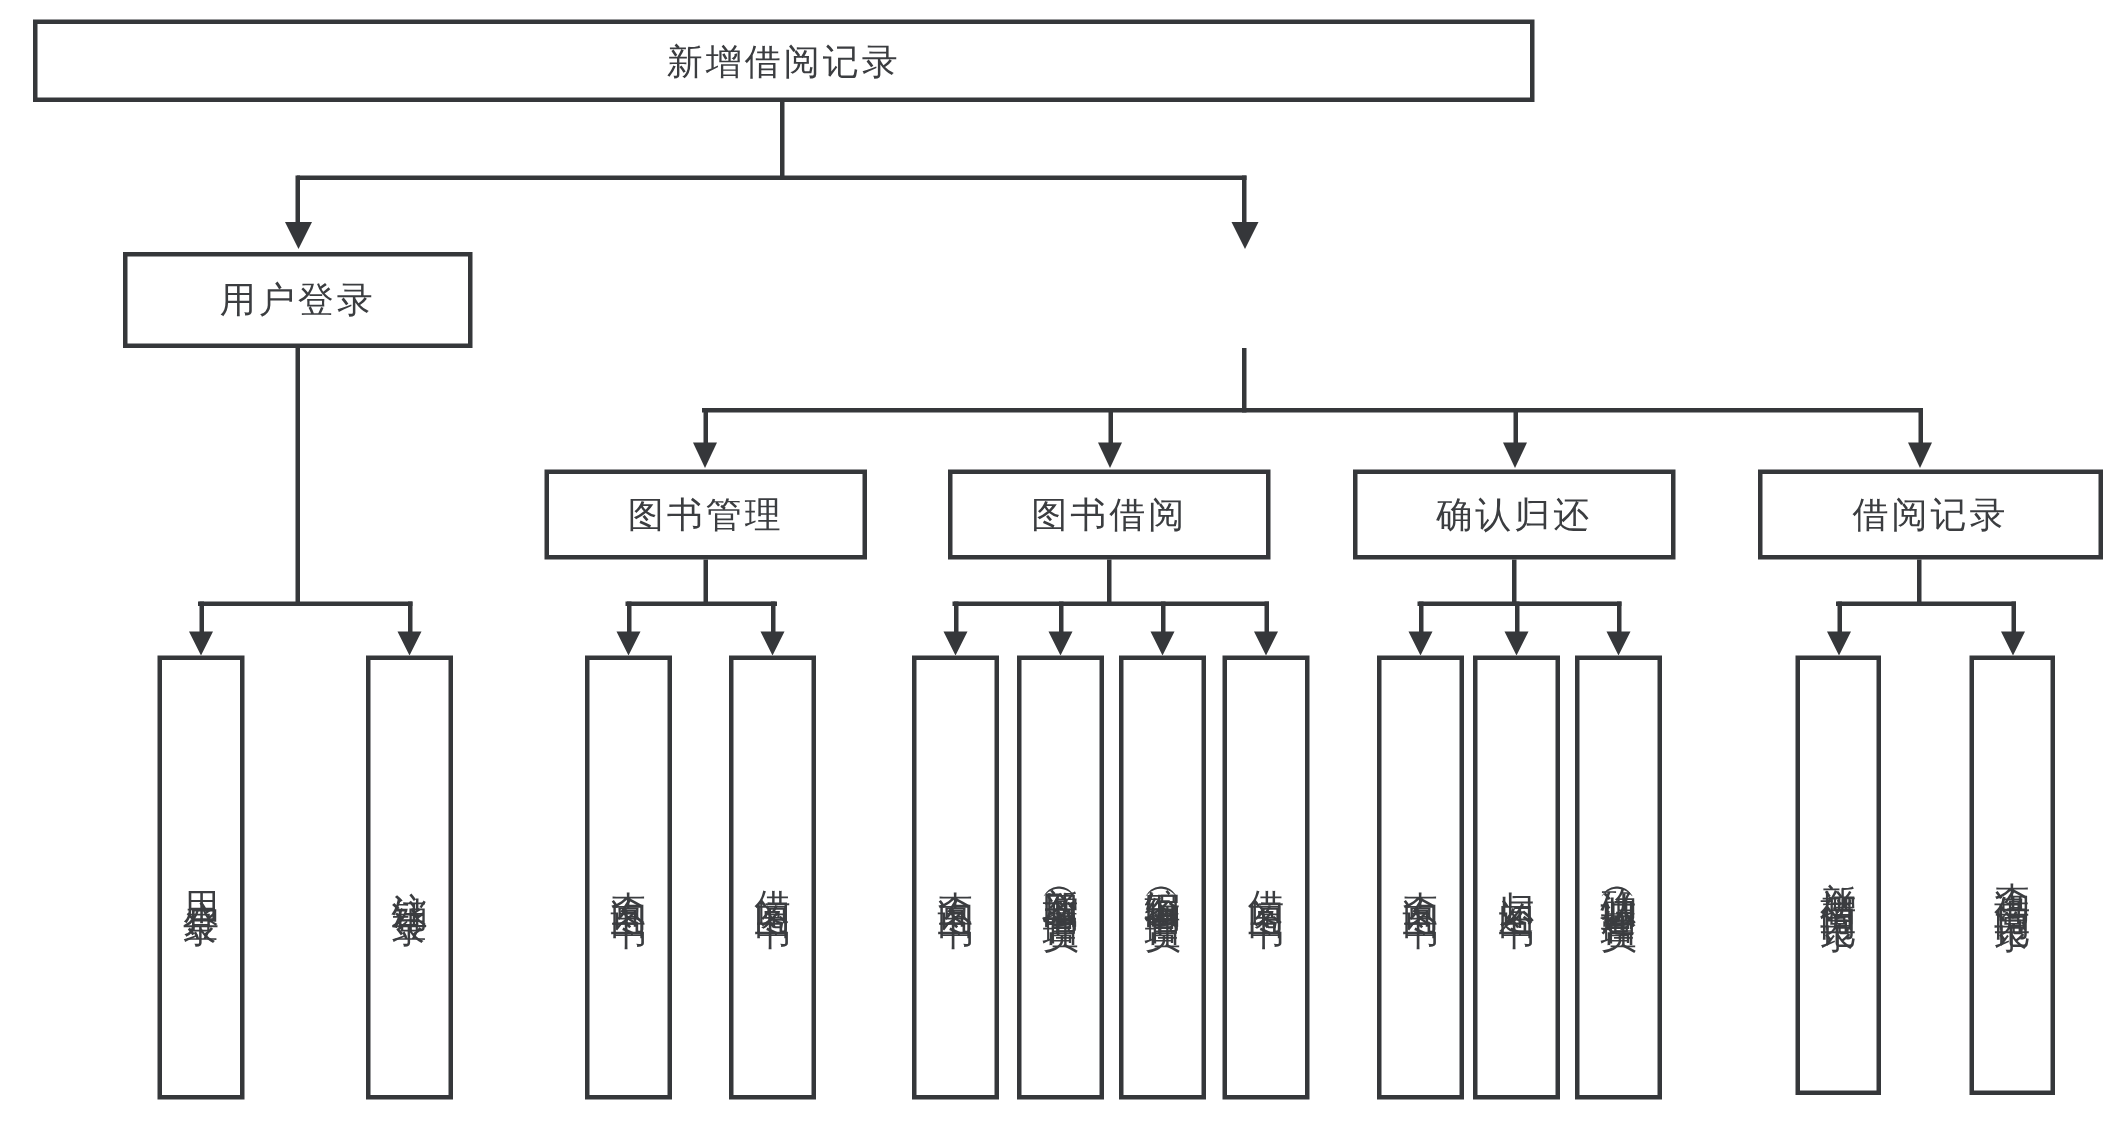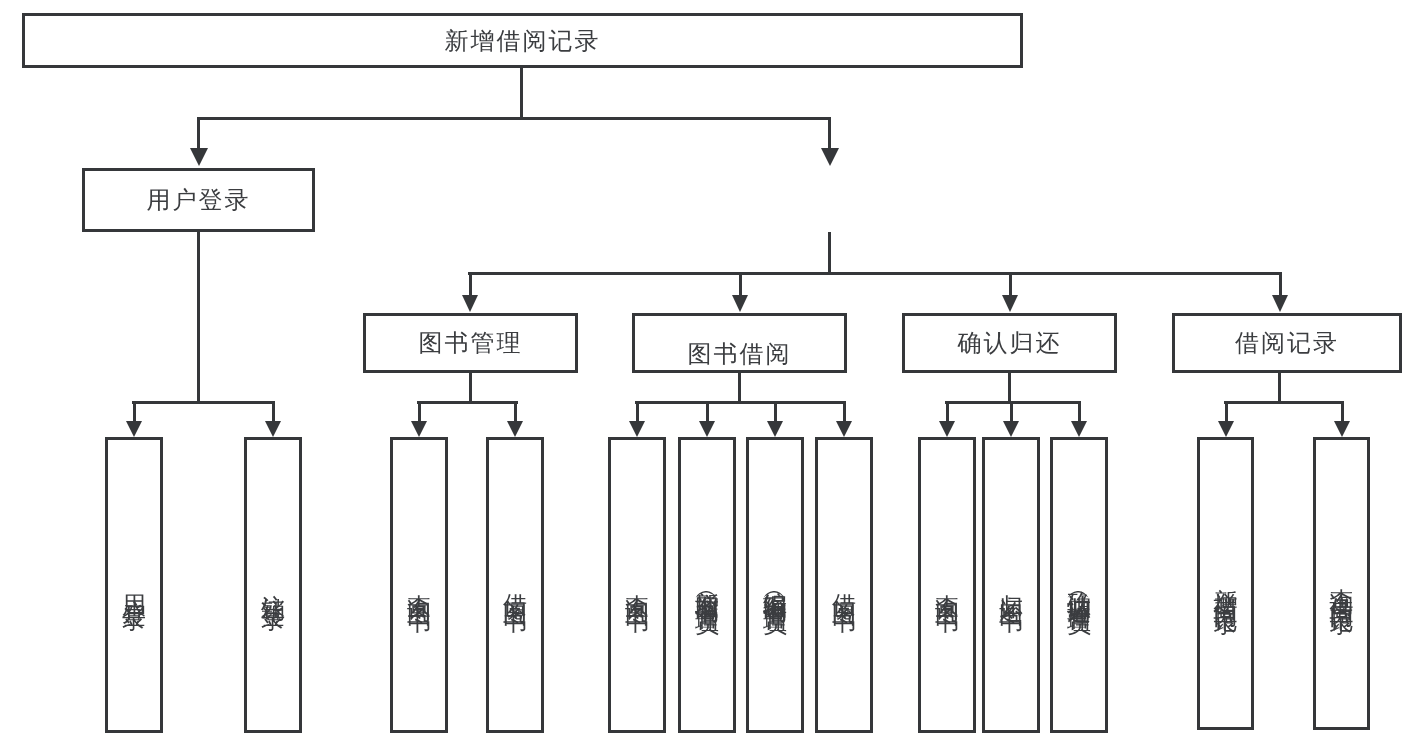--- a/index.html
+++ b/index.html
@@ -65,21 +65,21 @@
   <div class="vl" style="left:739px;top:272px;height:25px;"></div>
   <div class="tri" style="left:732px;top:295px;border-top-width:17px;"></div>
   <div class="vl" style="left:1009px;top:272px;height:25px;"></div>
   <div class="tri" style="left:1002px;top:295px;border-top-width:17px;"></div>
   <div class="vl" style="left:1279px;top:272px;height:25px;"></div>
   <div class="tri" style="left:1272px;top:295px;border-top-width:17px;"></div>
 
   <div class="node" style="left:363px;top:313px;width:215px;height:60px;">
     <span>图书管理</span>
   </div>
-  <div class="node" style="left:632px;top:313px;width:215px;height:60px;align-items:flex-end;">
+  <div class="node" style="left:632px;top:313px;width:215px;height:60px;">
     <span>图书借阅</span>
   </div>
   <div class="node" style="left:902px;top:313px;width:215px;height:60px;">
     <span>确认归还</span>
   </div>
   <div class="node" style="left:1172px;top:313px;width:230px;height:60px;">
     <span>借阅记录</span>
   </div>
 
   <div class="vl" style="left:469px;top:373px;height:31px;"></div>

